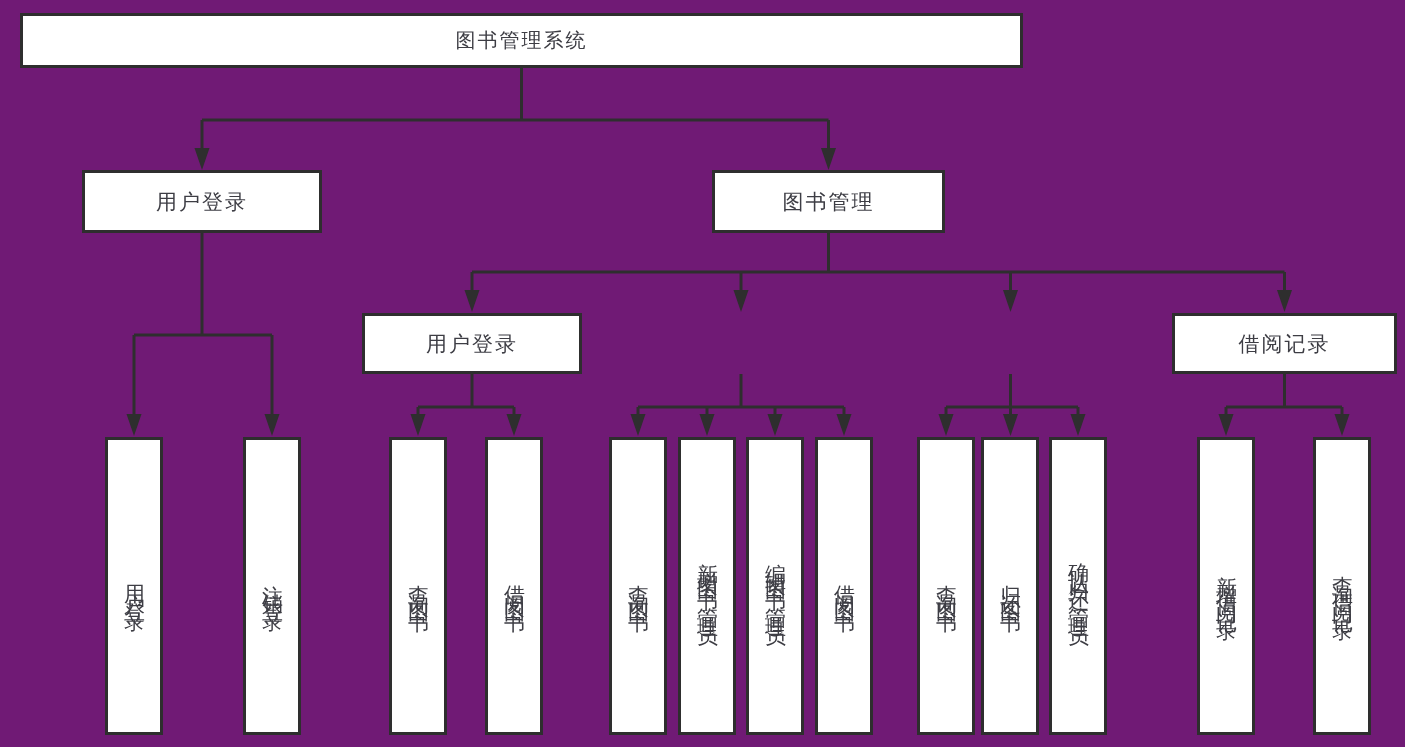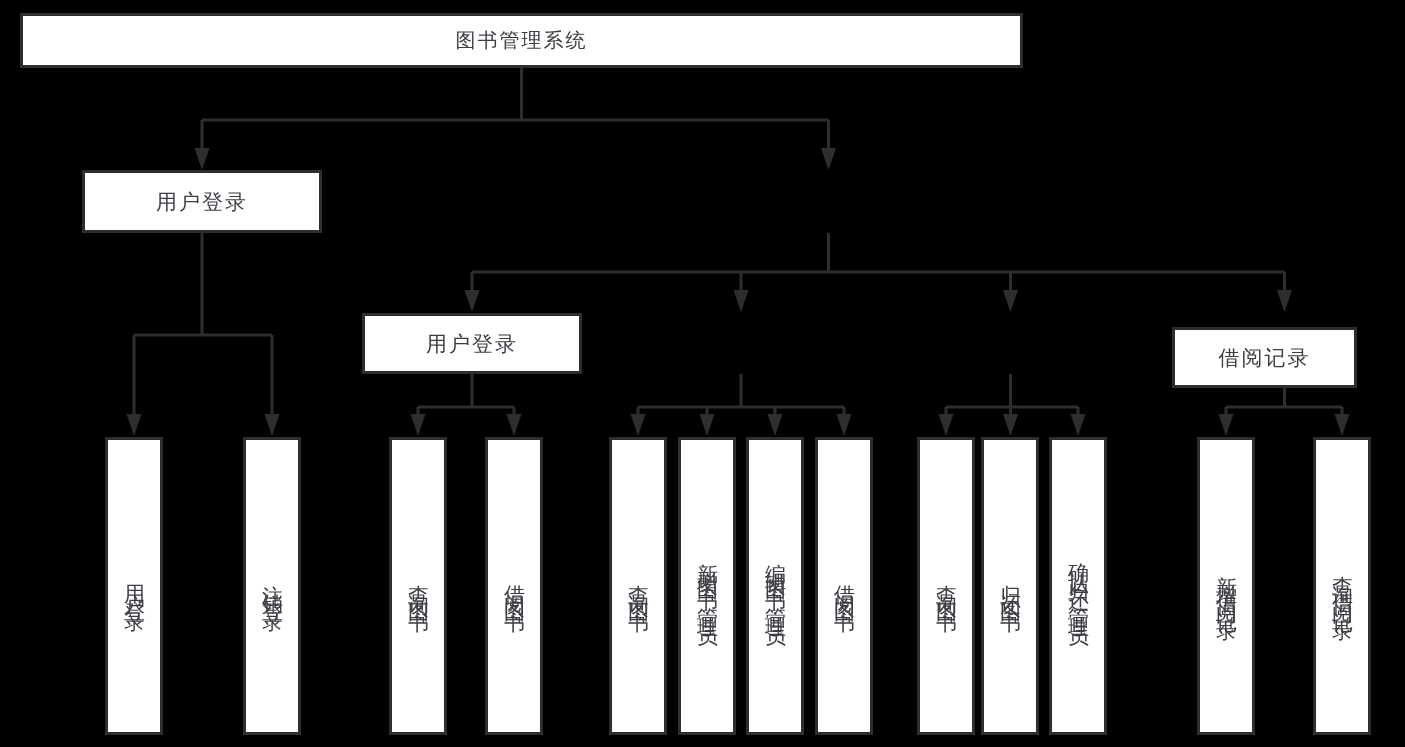--- a/index.html
+++ b/index.html
@@ -1,20 +1,20 @@
 <!DOCTYPE html>
 <html><head>
 <meta charset="utf-8">
 <style>
   html, body { margin: 0; padding: 0; background: #ffffff; }
   .canvas {
     position: relative;
     width: 1405px;
     height: 747px;
-    background: #000000;
+    background: #701a75;
     font-family: "DejaVu Sans", "Liberation Sans", sans-serif;
     overflow: hidden;
   }
   .connectors {
     position: absolute;
     left: 0; top: 0;
     width: 1405px; height: 747px;
   }
   .node {
     position: absolute;
@@ -102,23 +102,24 @@
       <polygon points="1003,414 1018,414 1010.5,436"></polygon>
       <polygon points="1070.5,414 1085.5,414 1078,436"></polygon>
       <polygon points="1218.5,414 1233.5,414 1226,436"></polygon>
       <polygon points="1334.5,414 1349.5,414 1342,436"></polygon>
     </g>
   </svg>
 
   <div class="node root-node" style="left:20px; top:13px; width:1003px; height:55px;">图书管理系统</div>
 
   <div class="node" style="left:82px; top:170px; width:240px; height:63px;">用户登录</div>
+  <div class="node" style="left:712px; top:170px; width:233px; height:63px;">图书管理</div>
 
   <div class="node" style="left:362px; top:313px; width:220px; height:61px;">用户登录</div>
-  <div class="node" style="left:1172px; top:327px; width:185px; height:61px;">借阅记录</div>
+  <div class="node" style="left:1172px; top:313px; width:225px; height:61px;">借阅记录</div>
 
   <div class="leaf-box" style="left:105px;">
     <span class="vtext">用户登录</span>
   </div>
   <div class="leaf-box" style="left:243px;">
     <span class="vtext">注销登录</span>
   </div>
 
   <div class="leaf-box" style="left:389px;">
     <span class="vtext">查询图书</span>

